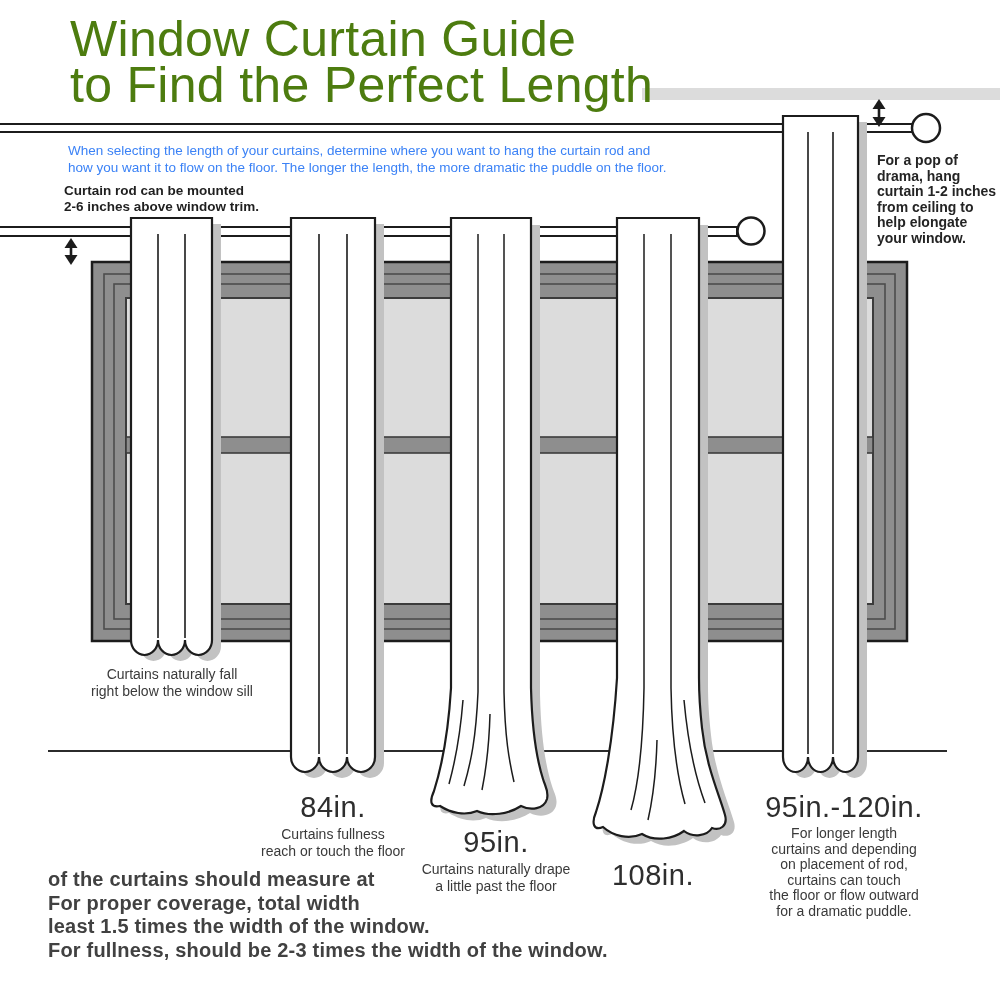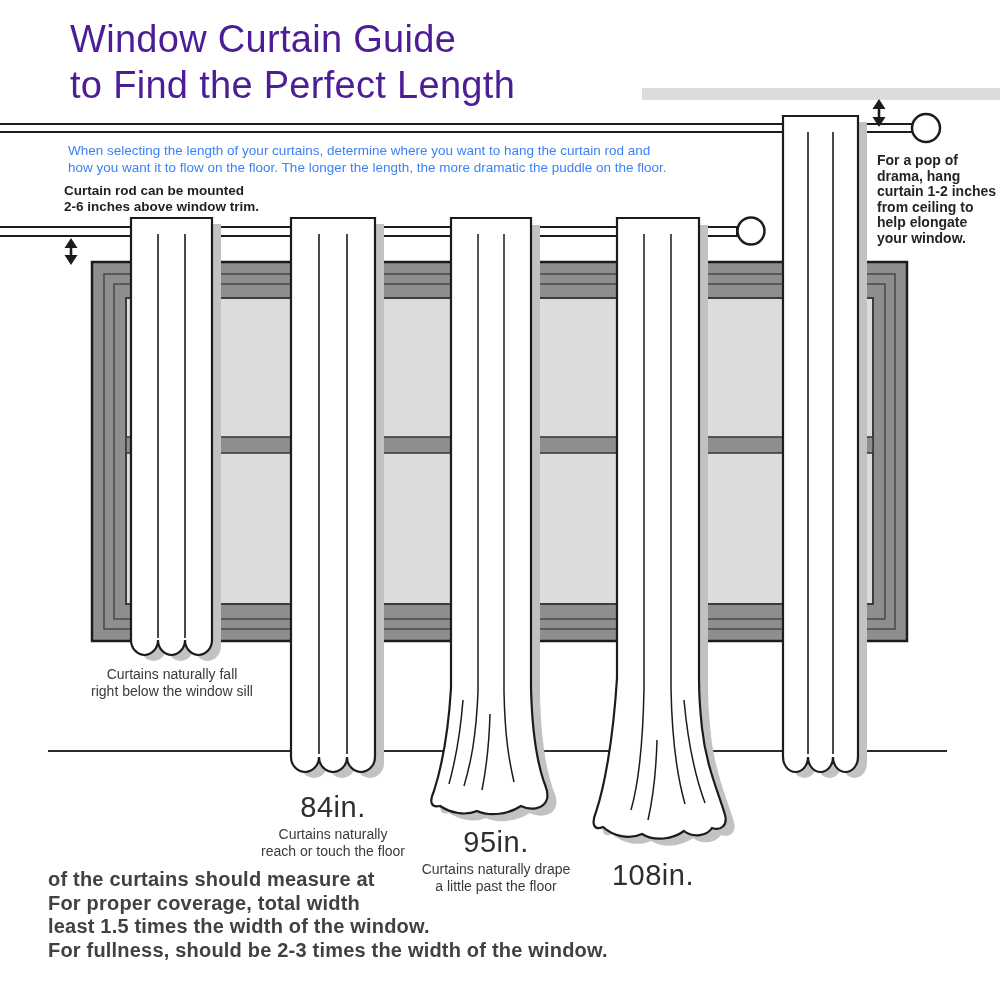--- a/index.html
+++ b/index.html
@@ -3,21 +3,21 @@
 <meta charset="utf-8">
 <style>
   html,body{margin:0;padding:0;background:#fff;}
   .page{
     position:relative;width:1000px;height:982px;background:#ffffff;overflow:hidden;
     font-family:"Liberation Sans","DejaVu Sans",sans-serif;color:#2d2d2d;
   }
   .abs{position:absolute;}
   .art{position:absolute;left:0;top:0;width:1000px;height:982px;}
 
-  .title{left:70px;top:16px;font-size:38px;line-height:46px;color:#4c1d95;letter-spacing:.3px;font-weight:400;margin:0;}
+  .title{left:70px;top:16px;font-size:50px;line-height:46px;color:#4d7c0f;letter-spacing:.3px;font-weight:400;margin:0;}
   .title span{display:block;}
 
   .intro{left:68px;top:143px;font-size:13.5px;line-height:16.5px;color:#3b82f6;}
   .rodnote{left:64px;top:183px;font-size:13.5px;line-height:16px;color:#1f1f1f;font-weight:700;}
   .ceilnote{left:877px;top:153px;width:120px;font-size:14px;line-height:15.5px;color:#242424;font-weight:700;}
 
   .clabel{text-align:center;}
   .clabel .num{font-size:29px;color:#2e2e2e;letter-spacing:.5px;line-height:32px;margin-bottom:3px;}
   .clabel .desc{font-size:14px;line-height:16.5px;color:#3a3a3a;}
   .lbl-63 {left:62px; top:666px;width:220px;}
@@ -125,37 +125,48 @@
   <div class="abs clabel lbl-63">
     <div class="desc">
       <div>Curtains naturally fall</div>
       <div>right below the window sill</div>
     </div>
   </div>
 
   <div class="abs clabel lbl-84">
     <div class="num">84in.</div>
     <div class="desc">
-      <div>Curtains naturally</div>
+      <div>Curtains fullness</div>
       <div>reach or touch the floor</div>
     </div>
   </div>
 
   <div class="abs clabel lbl-95">
     <div class="num">95in.</div>
     <div class="desc">
       <div>Curtains naturally drape</div>
       <div>a little past the floor</div>
     </div>
   </div>
 
   <div class="abs clabel lbl-108">
     <div class="num">108in.</div>
   </div>
 
+  <div class="abs clabel lbl-95120">
+    <div class="num">95in.-120in.</div>
+    <div class="desc">
+      <div>For longer length</div>
+      <div>curtains and depending</div>
+      <div>on placement of rod,</div>
+      <div>curtains can touch</div>
+      <div>the floor or flow outward</div>
+      <div>for a dramatic puddle.</div>
+    </div>
+  </div>
 
   <div class="abs footer">
     <div>of the curtains should measure at</div>
     <div>For proper coverage, total width</div>
     <div>least 1.5 times the width of the window.</div>
     <div>For fullness, should be 2-3 times the width of the window.</div>
   </div>
 
 </div>
 

